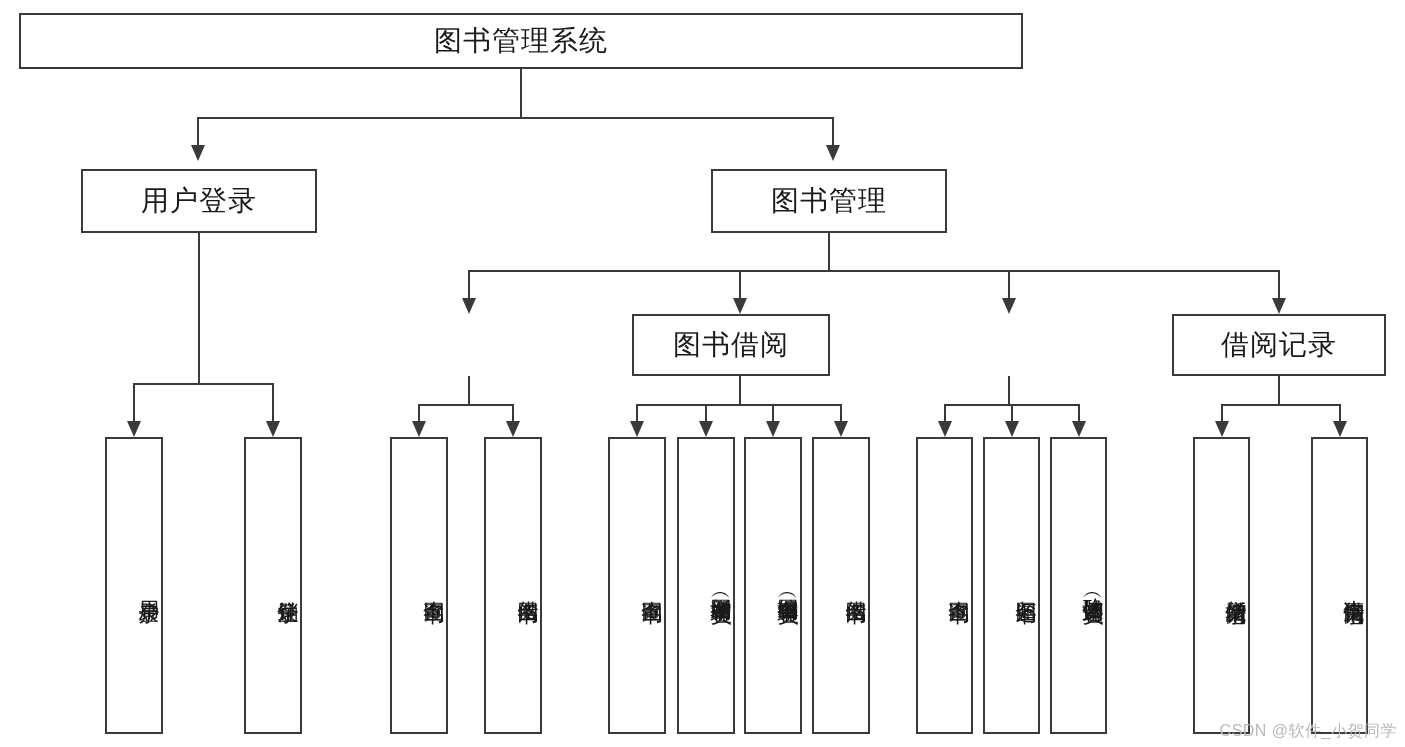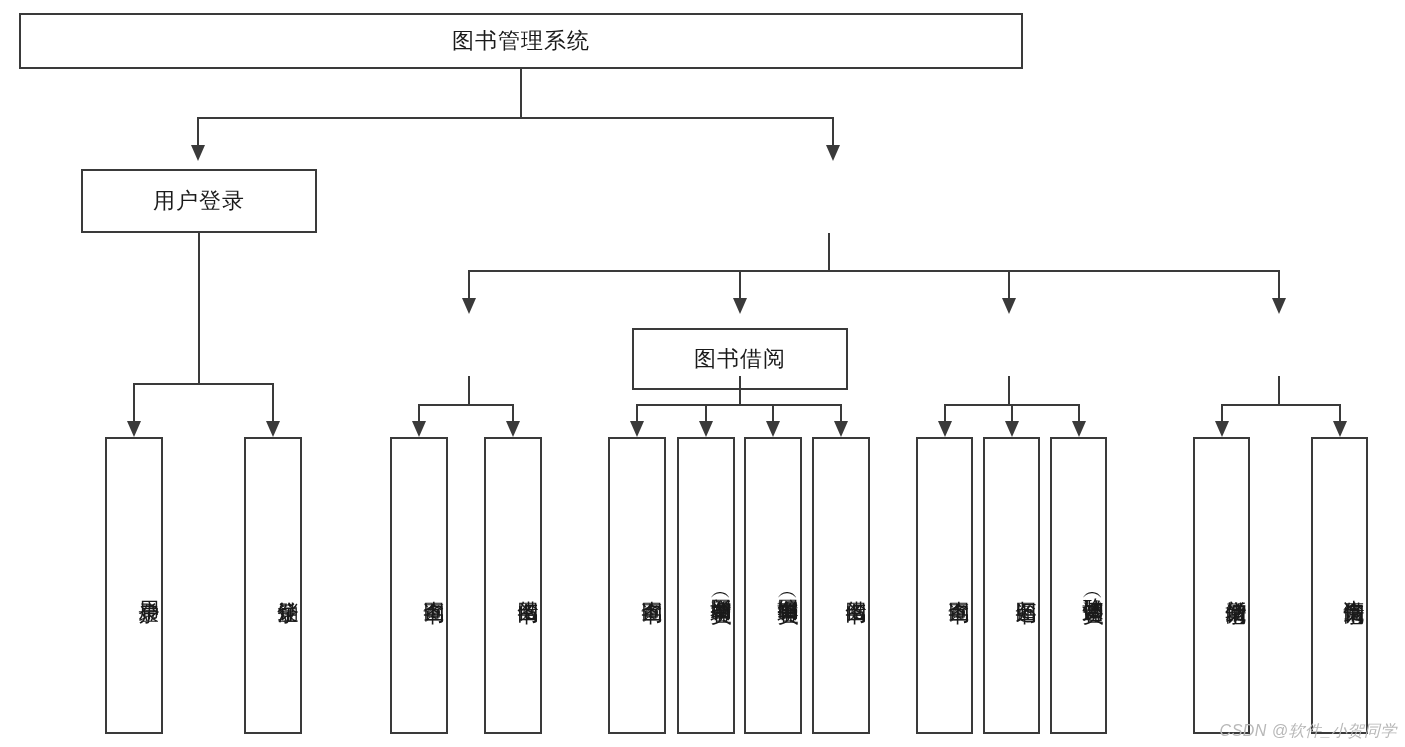--- a/index.html
+++ b/index.html
@@ -21,21 +21,21 @@
     position: absolute;
     box-sizing: border-box;
     border: 2px solid #3a3a3a;
     background: #ffffff;
     display: flex;
     align-items: center;
     justify-content: center;
     color: #1a1a1a;
   }
   .node.horiz {
-    font-size: 22px;
+    font-size: 28px;
     letter-spacing: 1px;
     text-align: right;
   }
   .node.vert {
     writing-mode: vertical-rl;
     text-orientation: upright;
     font-size: 21px;
     line-height: 1.12;
     letter-spacing: 1px;
     padding: 8px 0;
@@ -63,21 +63,20 @@
     border-top: 16px solid #3a3a3a;
   }
   #watermark {
     position: absolute;
     right: 8px;
     bottom: 5px;
     font-size: 16px;
     color: #b8b8b8;
     white-space: nowrap;
     letter-spacing: 0.5px;
-    font-style: italic;
   }
 </style>
 </head>
 <body>
 
 <div id="canvas">
 
   <div class="node horiz" style="left:19px; top:13px; width:1004px; height:56px;">
     <span>图书管理系统</span>
   </div>
@@ -87,20 +86,23 @@
   <div class="edge h" style="left:197px; top:117px; width:636px;"></div>
 
   <div class="edge v" style="left:197px; top:117px; height:28px;"></div>
   <div class="arrow" style="left:191px; top:145px;"></div>
 
   <div class="edge v" style="left:832px; top:117px; height:28px;"></div>
   <div class="arrow" style="left:826px; top:145px;"></div>
 
   <div class="node horiz" style="left:81px; top:169px; width:236px; height:64px;">
     <span>用户登录</span>
+  </div>
+  <div class="node horiz" style="left:711px; top:169px; width:236px; height:64px;">
+    <span>图书管理</span>
   </div>
 
   <div class="edge v" style="left:198px; top:233px; height:150px;"></div>
   <div class="edge h" style="left:133px; top:383px; width:140px;"></div>
   <div class="edge v" style="left:133px; top:383px; height:38px;"></div>
   <div class="arrow" style="left:127px; top:421px;"></div>
   <div class="edge v" style="left:272px; top:383px; height:38px;"></div>
   <div class="arrow" style="left:266px; top:421px;"></div>
 
   <div class="node vert" style="left:105px; top:437px; width:58px; height:297px;">
@@ -114,22 +116,25 @@
   <div class="edge h" style="left:468px; top:270px; width:812px;"></div>
   <div class="edge v" style="left:468px; top:270px; height:28px;"></div>
   <div class="arrow" style="left:462px; top:298px;"></div>
   <div class="edge v" style="left:739px; top:270px; height:28px;"></div>
   <div class="arrow" style="left:733px; top:298px;"></div>
   <div class="edge v" style="left:1008px; top:270px; height:28px;"></div>
   <div class="arrow" style="left:1002px; top:298px;"></div>
   <div class="edge v" style="left:1278px; top:270px; height:28px;"></div>
   <div class="arrow" style="left:1272px; top:298px;"></div>
 
-  <div class="node horiz" style="left:632px; top:328px; width:216px; height:62px;">
+  <div class="node horiz" style="left:632px; top:314px; width:198px; height:62px;">
     <span>图书借阅</span>
+  </div>
+  <div class="node horiz" style="left:1172px; top:314px; width:214px; height:62px;">
+    <span>借阅记录</span>
   </div>
 
   <div class="edge v" style="left:468px; top:376px; height:28px;"></div>
   <div class="edge h" style="left:418px; top:404px; width:95px;"></div>
   <div class="edge v" style="left:418px; top:404px; height:17px;"></div>
   <div class="arrow" style="left:412px; top:421px;"></div>
   <div class="edge v" style="left:512px; top:404px; height:17px;"></div>
   <div class="arrow" style="left:506px; top:421px;"></div>
 
   <div class="node vert" style="left:390px; top:437px; width:58px; height:297px;">

